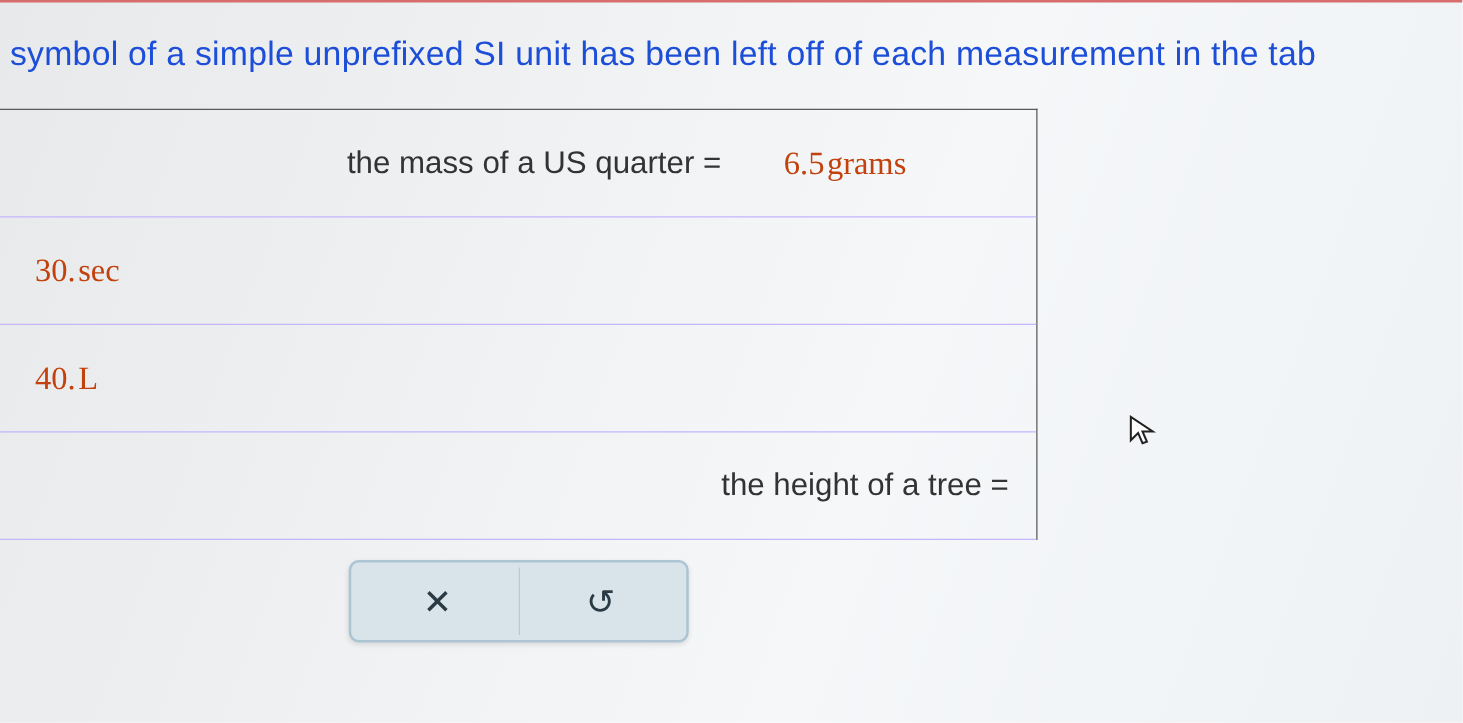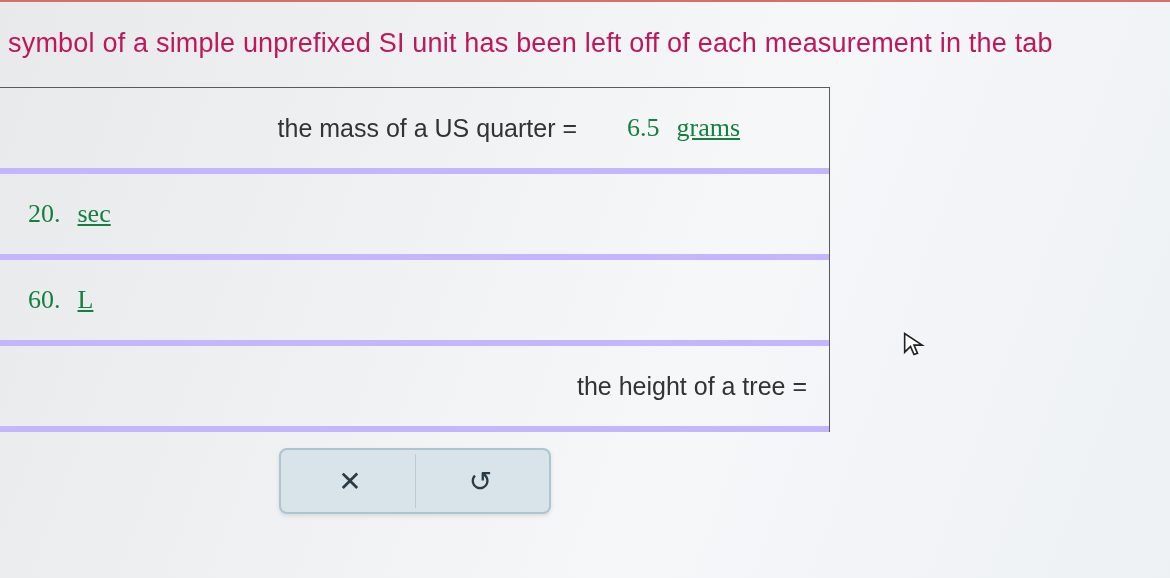--- a/index.html
+++ b/index.html
@@ -18,64 +18,63 @@
     padding-top: 18px;
   }
   .topline {
     position: absolute;
     top: 0; left: 0; right: 0;
     height: 2px;
     background: #d76d6d;
   }
   .instruction {
     font-size: 27px;
-    color: #be185d;
+    color: #1d4ed8;
     padding: 10px 0 28px 8px;
     letter-spacing: 0.2px;
   }
   .table {
     width: 830px;
     border: 1px solid #5a5a5a;
     border-left: none;
     border-bottom: none;
     background: transparent;
   }
   .row {
     display: flex;
-    border-bottom: 6px solid #c4b5fd;
+    border-bottom: 1px solid #c4b5fd;
     height: 86px;
     align-items: stretch;
   }
   .lcell {
     flex: 1 1 auto;
     display: flex;
     align-items: center;
     justify-content: flex-end;
     padding-right: 22px;
     font-size: 25px;
     color: #333;
   }
   .rcell {
     width: 230px;
     display: flex;
     align-items: center;
     justify-content: flex-start;
     padding-left: 28px;
     font-size: 25px;
-    color: #15803d;
+    color: #c2410c;
   }
   .rcell .val {
     font-family: "Times New Roman", Times, serif;
     font-size: 26px;
   }
   .rcell .unit {
     font-family: "Times New Roman", Times, serif;
     font-size: 26px;
-    margin-left: 17px;
-    text-decoration: underline;
+    margin-left: 2px;
   }
   .buttons-wrap {
     width: 830px;
     display: flex;
     justify-content: center;
     margin-top: 16px;
   }
   .buttons {
     display: flex;
     gap: 0;
@@ -119,28 +118,28 @@
     <div class="row">
       <div class="lcell">the mass of a US quarter =</div>
       <div class="rcell">
         <span class="val">6.5</span>
         <span class="unit">grams</span>
       </div>
     </div>
 
     <div class="row">
       <div class="rcell">
-        <span class="val">20.</span>
+        <span class="val">30.</span>
         <span class="unit">sec</span>
       </div>
     </div>
 
     <div class="row">
       <div class="rcell">
-        <span class="val">60.</span>
+        <span class="val">40.</span>
         <span class="unit">L</span>
       </div>
     </div>
 
     <div class="row">
       <div class="lcell">the height of a tree =</div>
     </div>
 
   </div>
 

